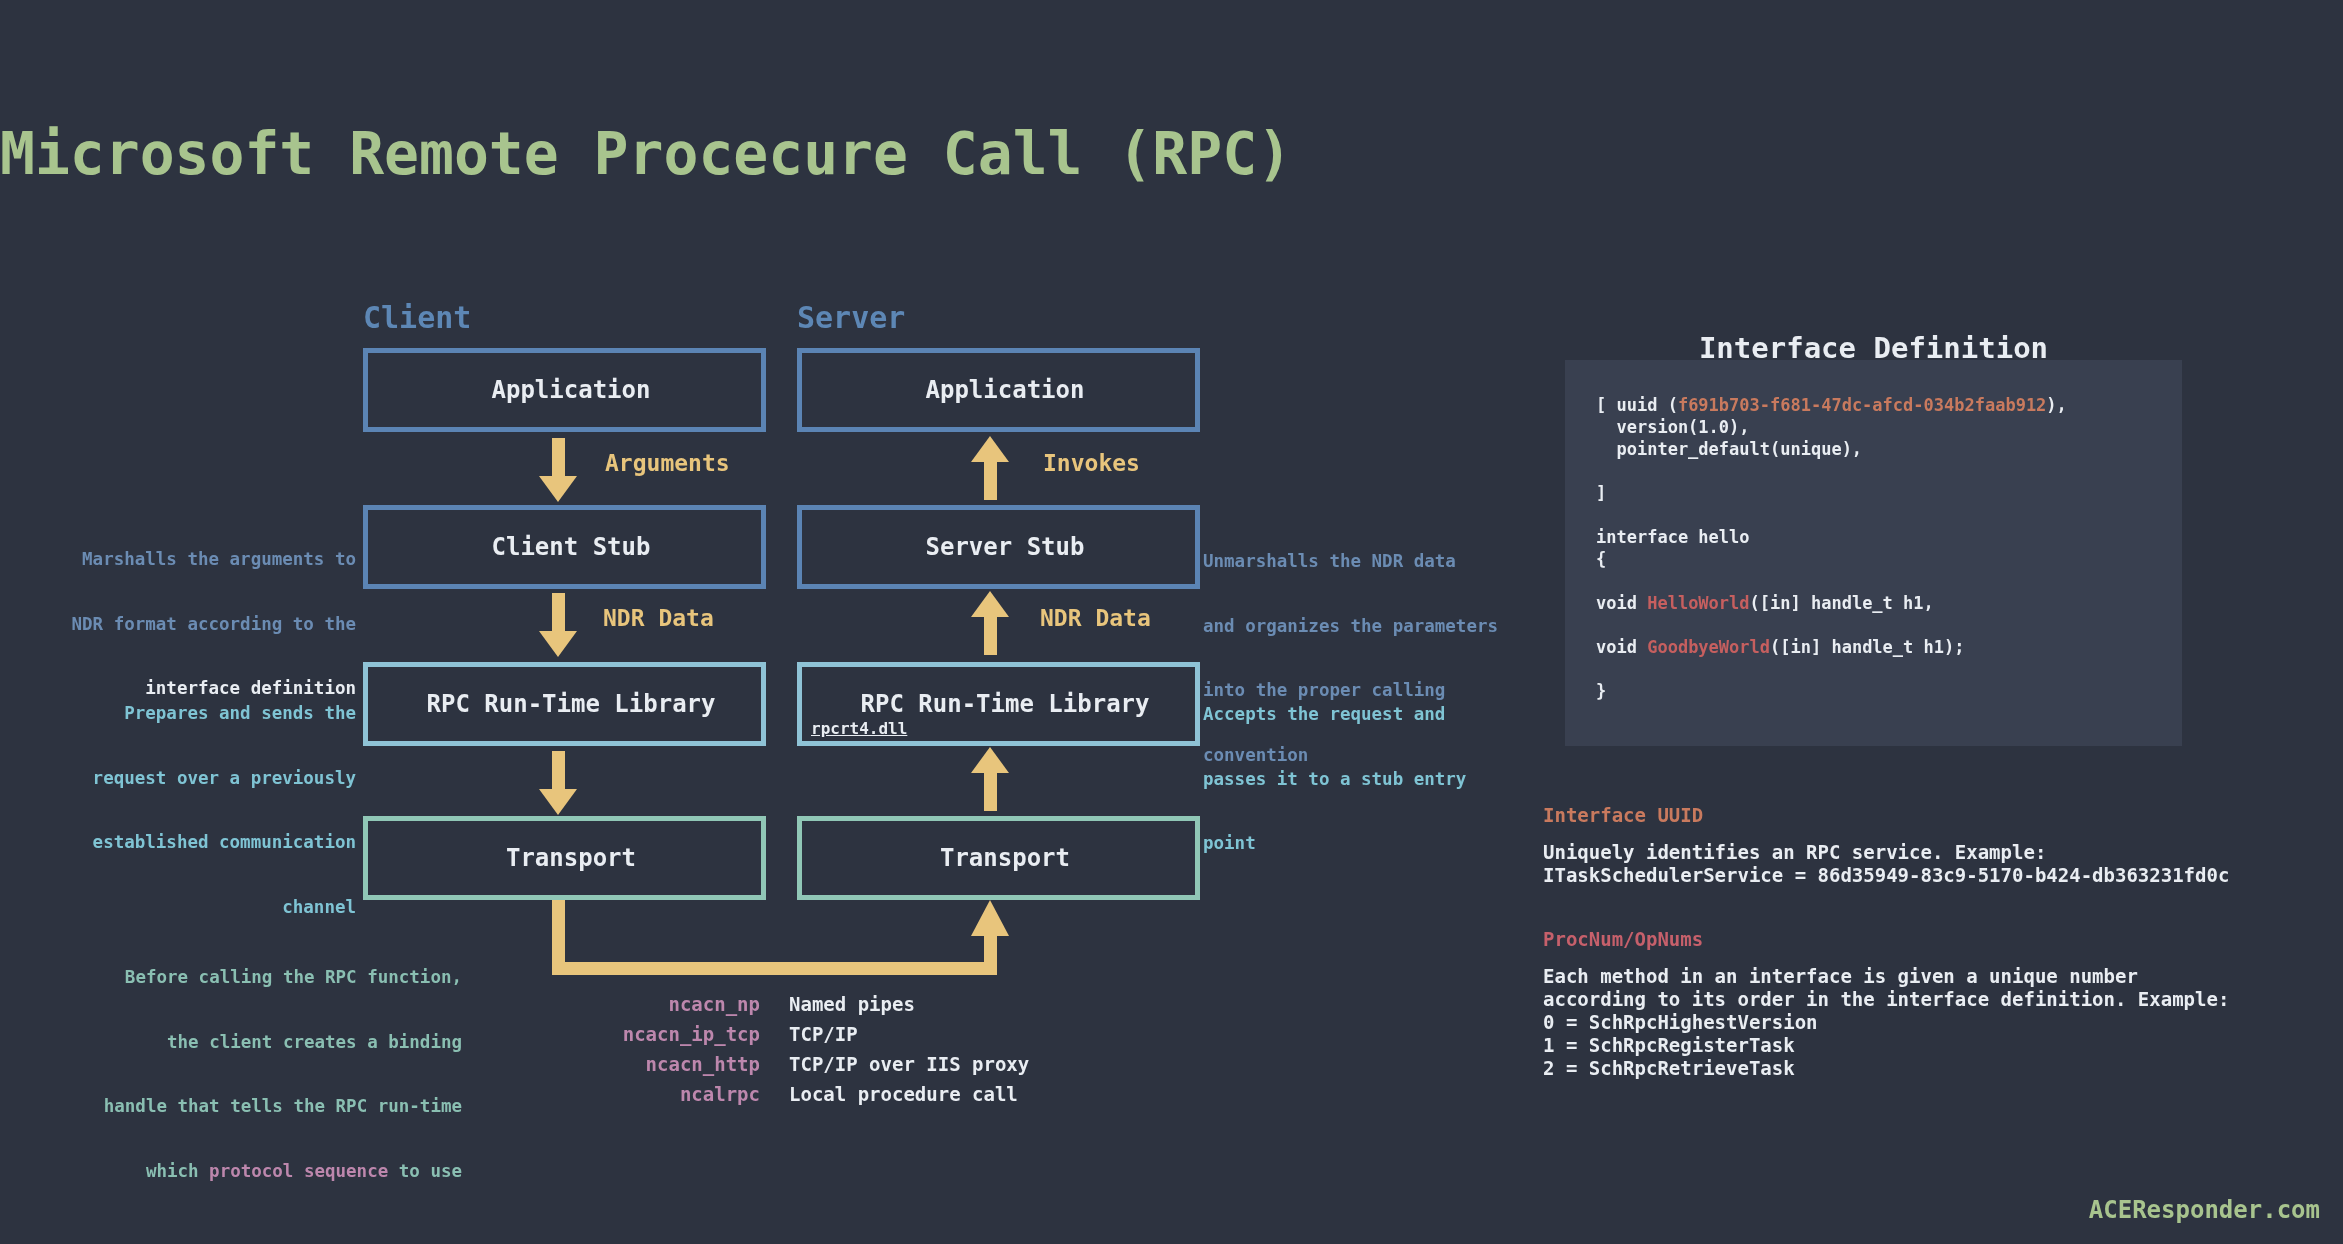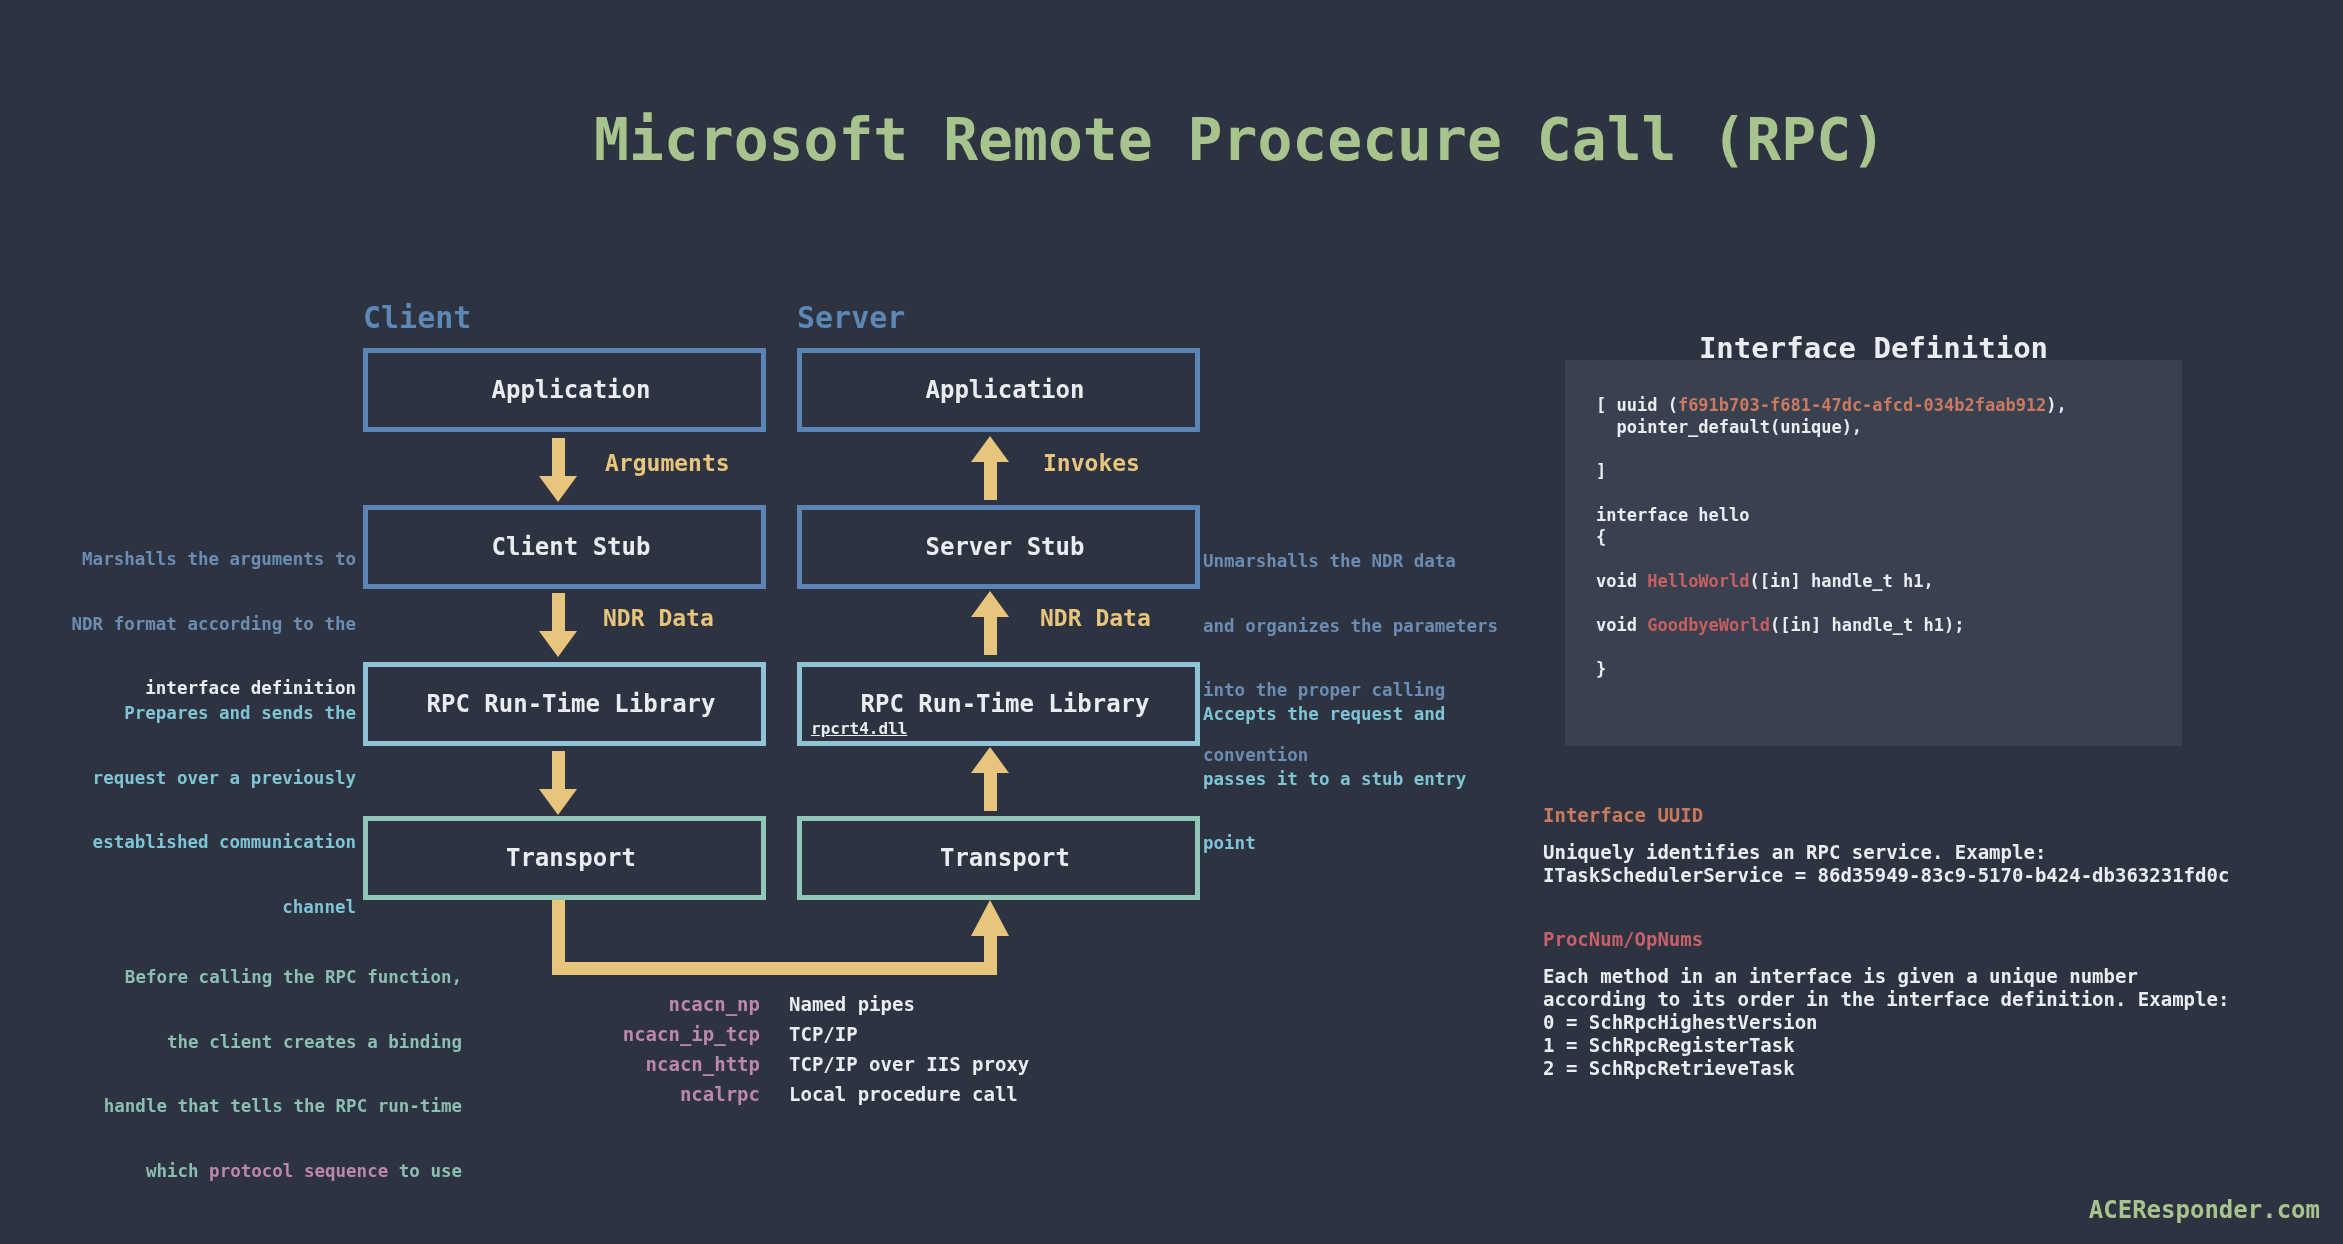--- a/index.html
+++ b/index.html
@@ -1,21 +1,21 @@
 <!DOCTYPE html>
 <html style="--bg: #2d3340; --panel_bg: #394050; --sage_green: #a8c48e; --steel_blue: #5d87b5; --border_blue: #5b84b4; --border_cyan: #8fc3d6; --border_teal: #90c7b6; --arrow_tan: #e8c57c; --text_white: #e9edf2; --annot_blue: #6b8cb3; --annot_teal: #7fc4d4; --annot_seafoam: #8abfb2; --mauve: #bd87ad; --orange: #c97a5e; --red: #c65f5f; --red_pink: #c6606b;"><head>
 <meta charset="utf-8">
 <style>
   html,body{margin:0;padding:0;background:#2d3340;}
   .poster{
     position:relative;width:2343px;height:1244px;overflow:hidden;
     background:var(--bg,#2d3340);
     font-family:"DejaVu Sans Mono", monospace;font-weight:700;
   }
-  .title{position:absolute;top:106px;left:0;width:1886px;text-align:right;
+  .title{position:absolute;top:120px;left:0;width:1886px;text-align:left;
     font-size:58px;color:var(--sage_green);}
   .col-header{position:absolute;top:300px;width:390px;text-align:left;
     font-size:30px;color:var(--steel_blue);}
   .box{position:absolute;width:380px;height:74px;border:5px solid var(--border_blue);
     display:flex;align-items:center;justify-content:center;
     font-size:24px;color:var(--text_white);padding-left:13px;}
   .b-cyan{border-color:var(--border_cyan);}
   .b-teal{border-color:var(--border_teal);}
   .box-sublabel{position:absolute;left:9px;bottom:3px;font-size:16px;color:var(--text_white);text-decoration:underline;}
   .arrow{position:absolute;width:38px;display:flex;flex-direction:column;align-items:center;}
@@ -169,20 +169,21 @@
     </div>
     <div class="proto-row">
       <span class="proto-name">ncalrpc</span>
       <span class="proto-desc">Local procedure call</span>
     </div>
   </div>
 
   <div class="idl-title">Interface Definition</div>
   <div class="idl-panel">
     <div class="code-line"><span>[ uuid (</span><span class="orange">f691b703-f681-47dc-afcd-034b2faab912</span><span>),</span></div>
+    <div class="code-line"><span>  version(1.0),</span></div>
     <div class="code-line"><span>  pointer_default(unique),</span></div>
     <div class="code-line"><span></span></div>
     <div class="code-line"><span>]</span></div>
     <div class="code-line"><span></span></div>
     <div class="code-line"><span>interface hello</span></div>
     <div class="code-line"><span>{</span></div>
     <div class="code-line"><span></span></div>
     <div class="code-line"><span>void </span><span class="red">HelloWorld</span><span>([in] handle_t h1,</span></div>
     <div class="code-line"><span></span></div>
     <div class="code-line"><span>void </span><span class="red">GoodbyeWorld</span><span>([in] handle_t h1);</span></div>

